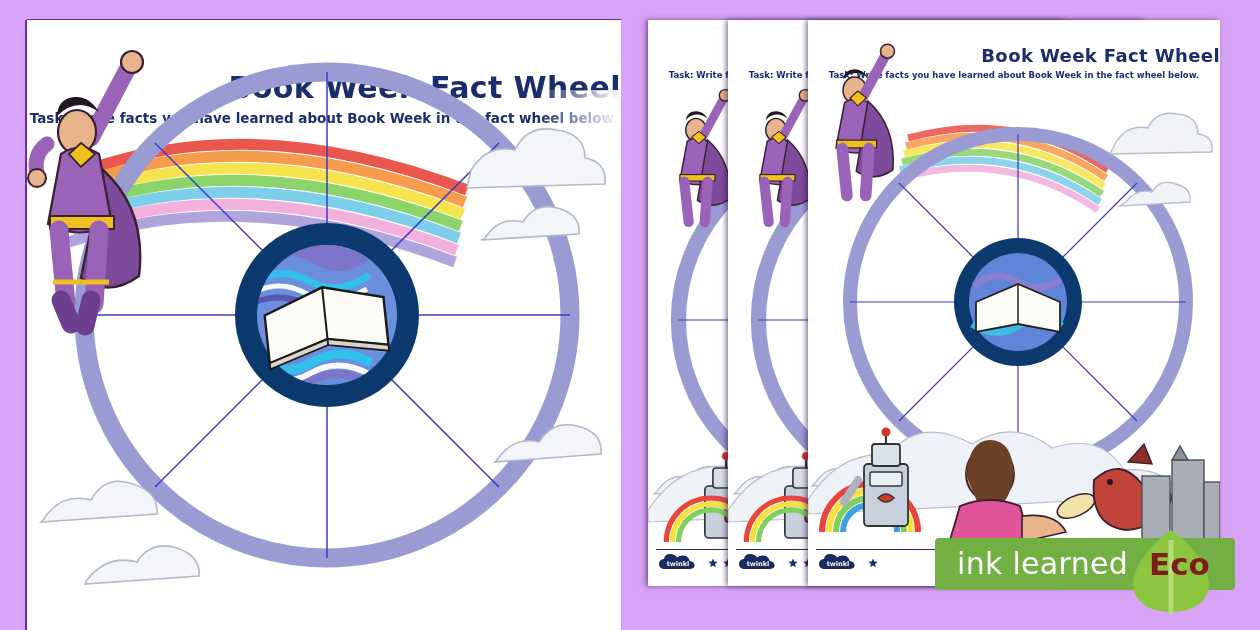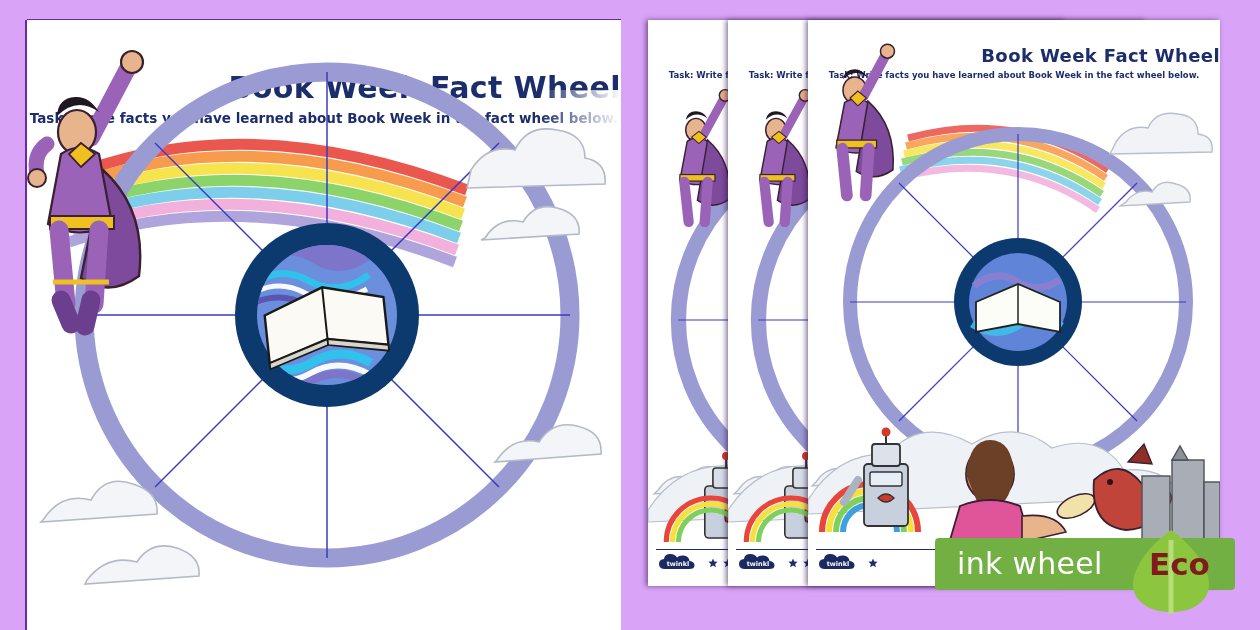--- a/index.html
+++ b/index.html
@@ -547,17 +547,17 @@
       </svg>
     </div>
   </div>
 
   <div class="eco">
     <div class="eco-bar"></div>
     <svg class="eco-leaf" viewBox="0 0 80 86">
       <path d="M40 2 C12 22 2 44 2 56 C2 74 19 84 40 84 C61 84 78 74 78 56 C78 44 68 22 40 2 Z" fill="#8cc63f"></path>
       <line x1="40" y1="12" x2="40" y2="86" stroke="#b7dd78" stroke-width="5"></line>
     </svg>
-    <div class="eco-label">ink wheel</div>
+    <div class="eco-label">ink learned</div>
     <div class="eco-eco">Eco</div>
   </div>
 
 </div>
 
 </body></html>

